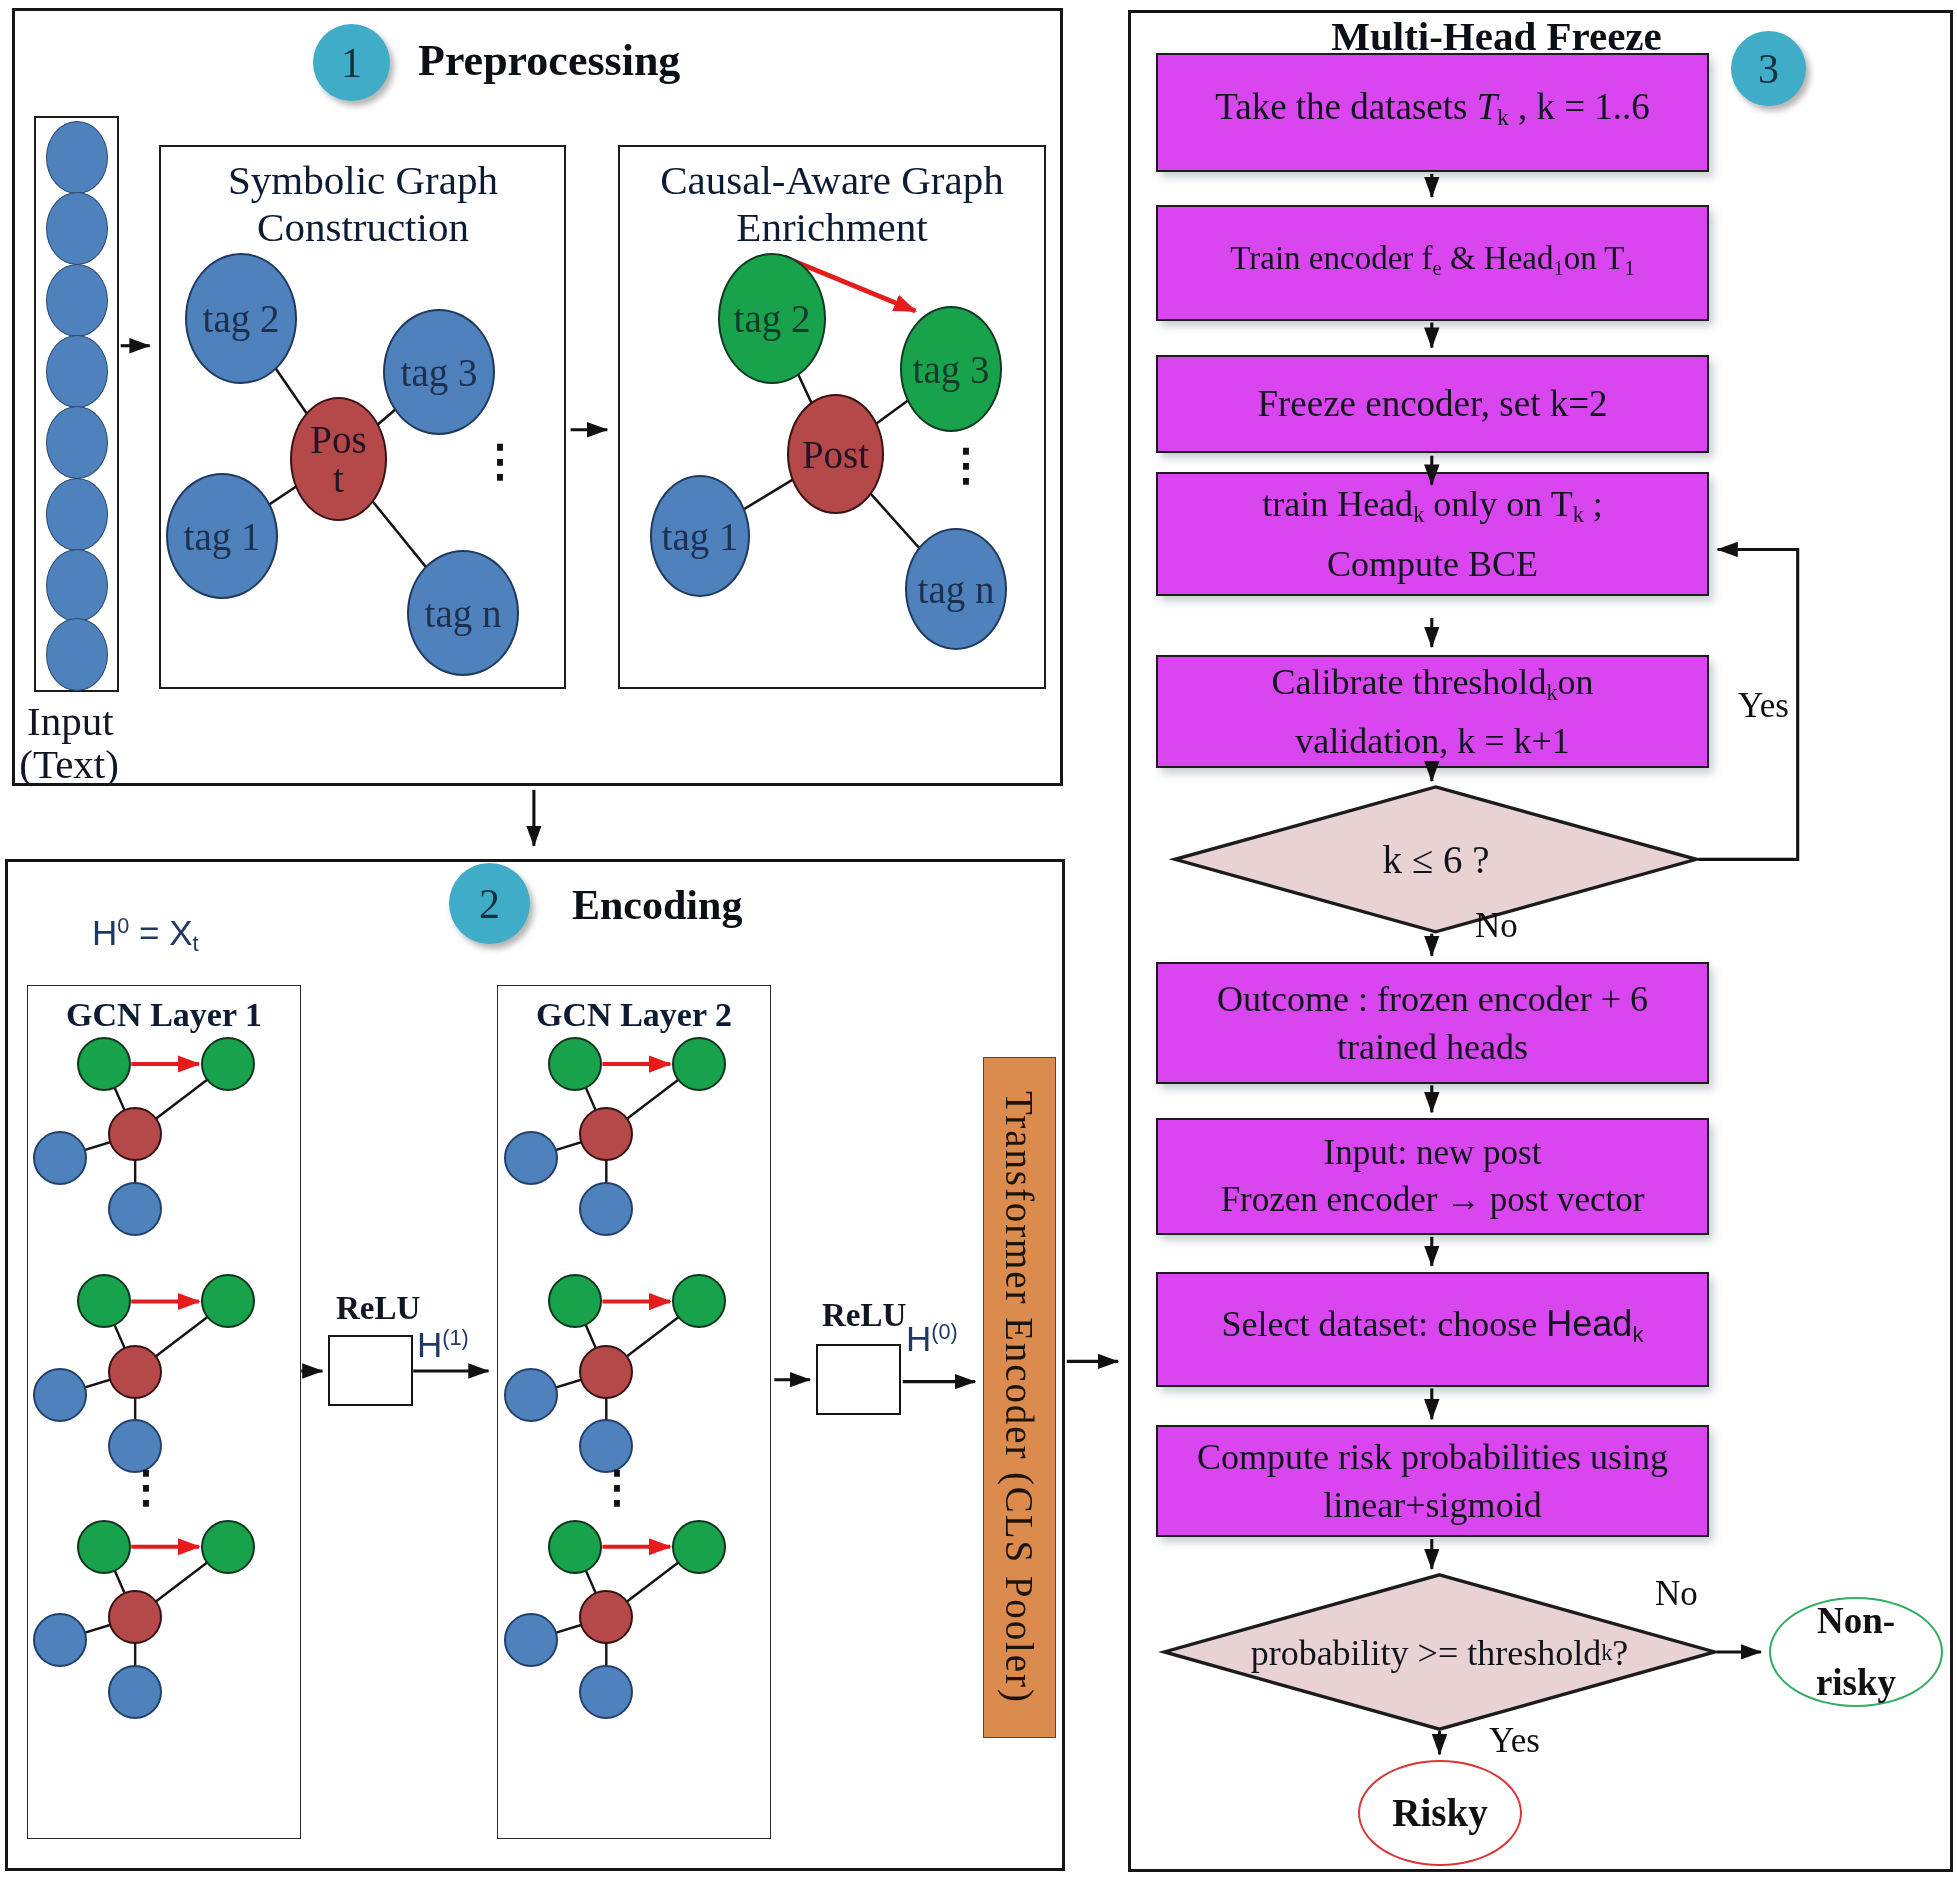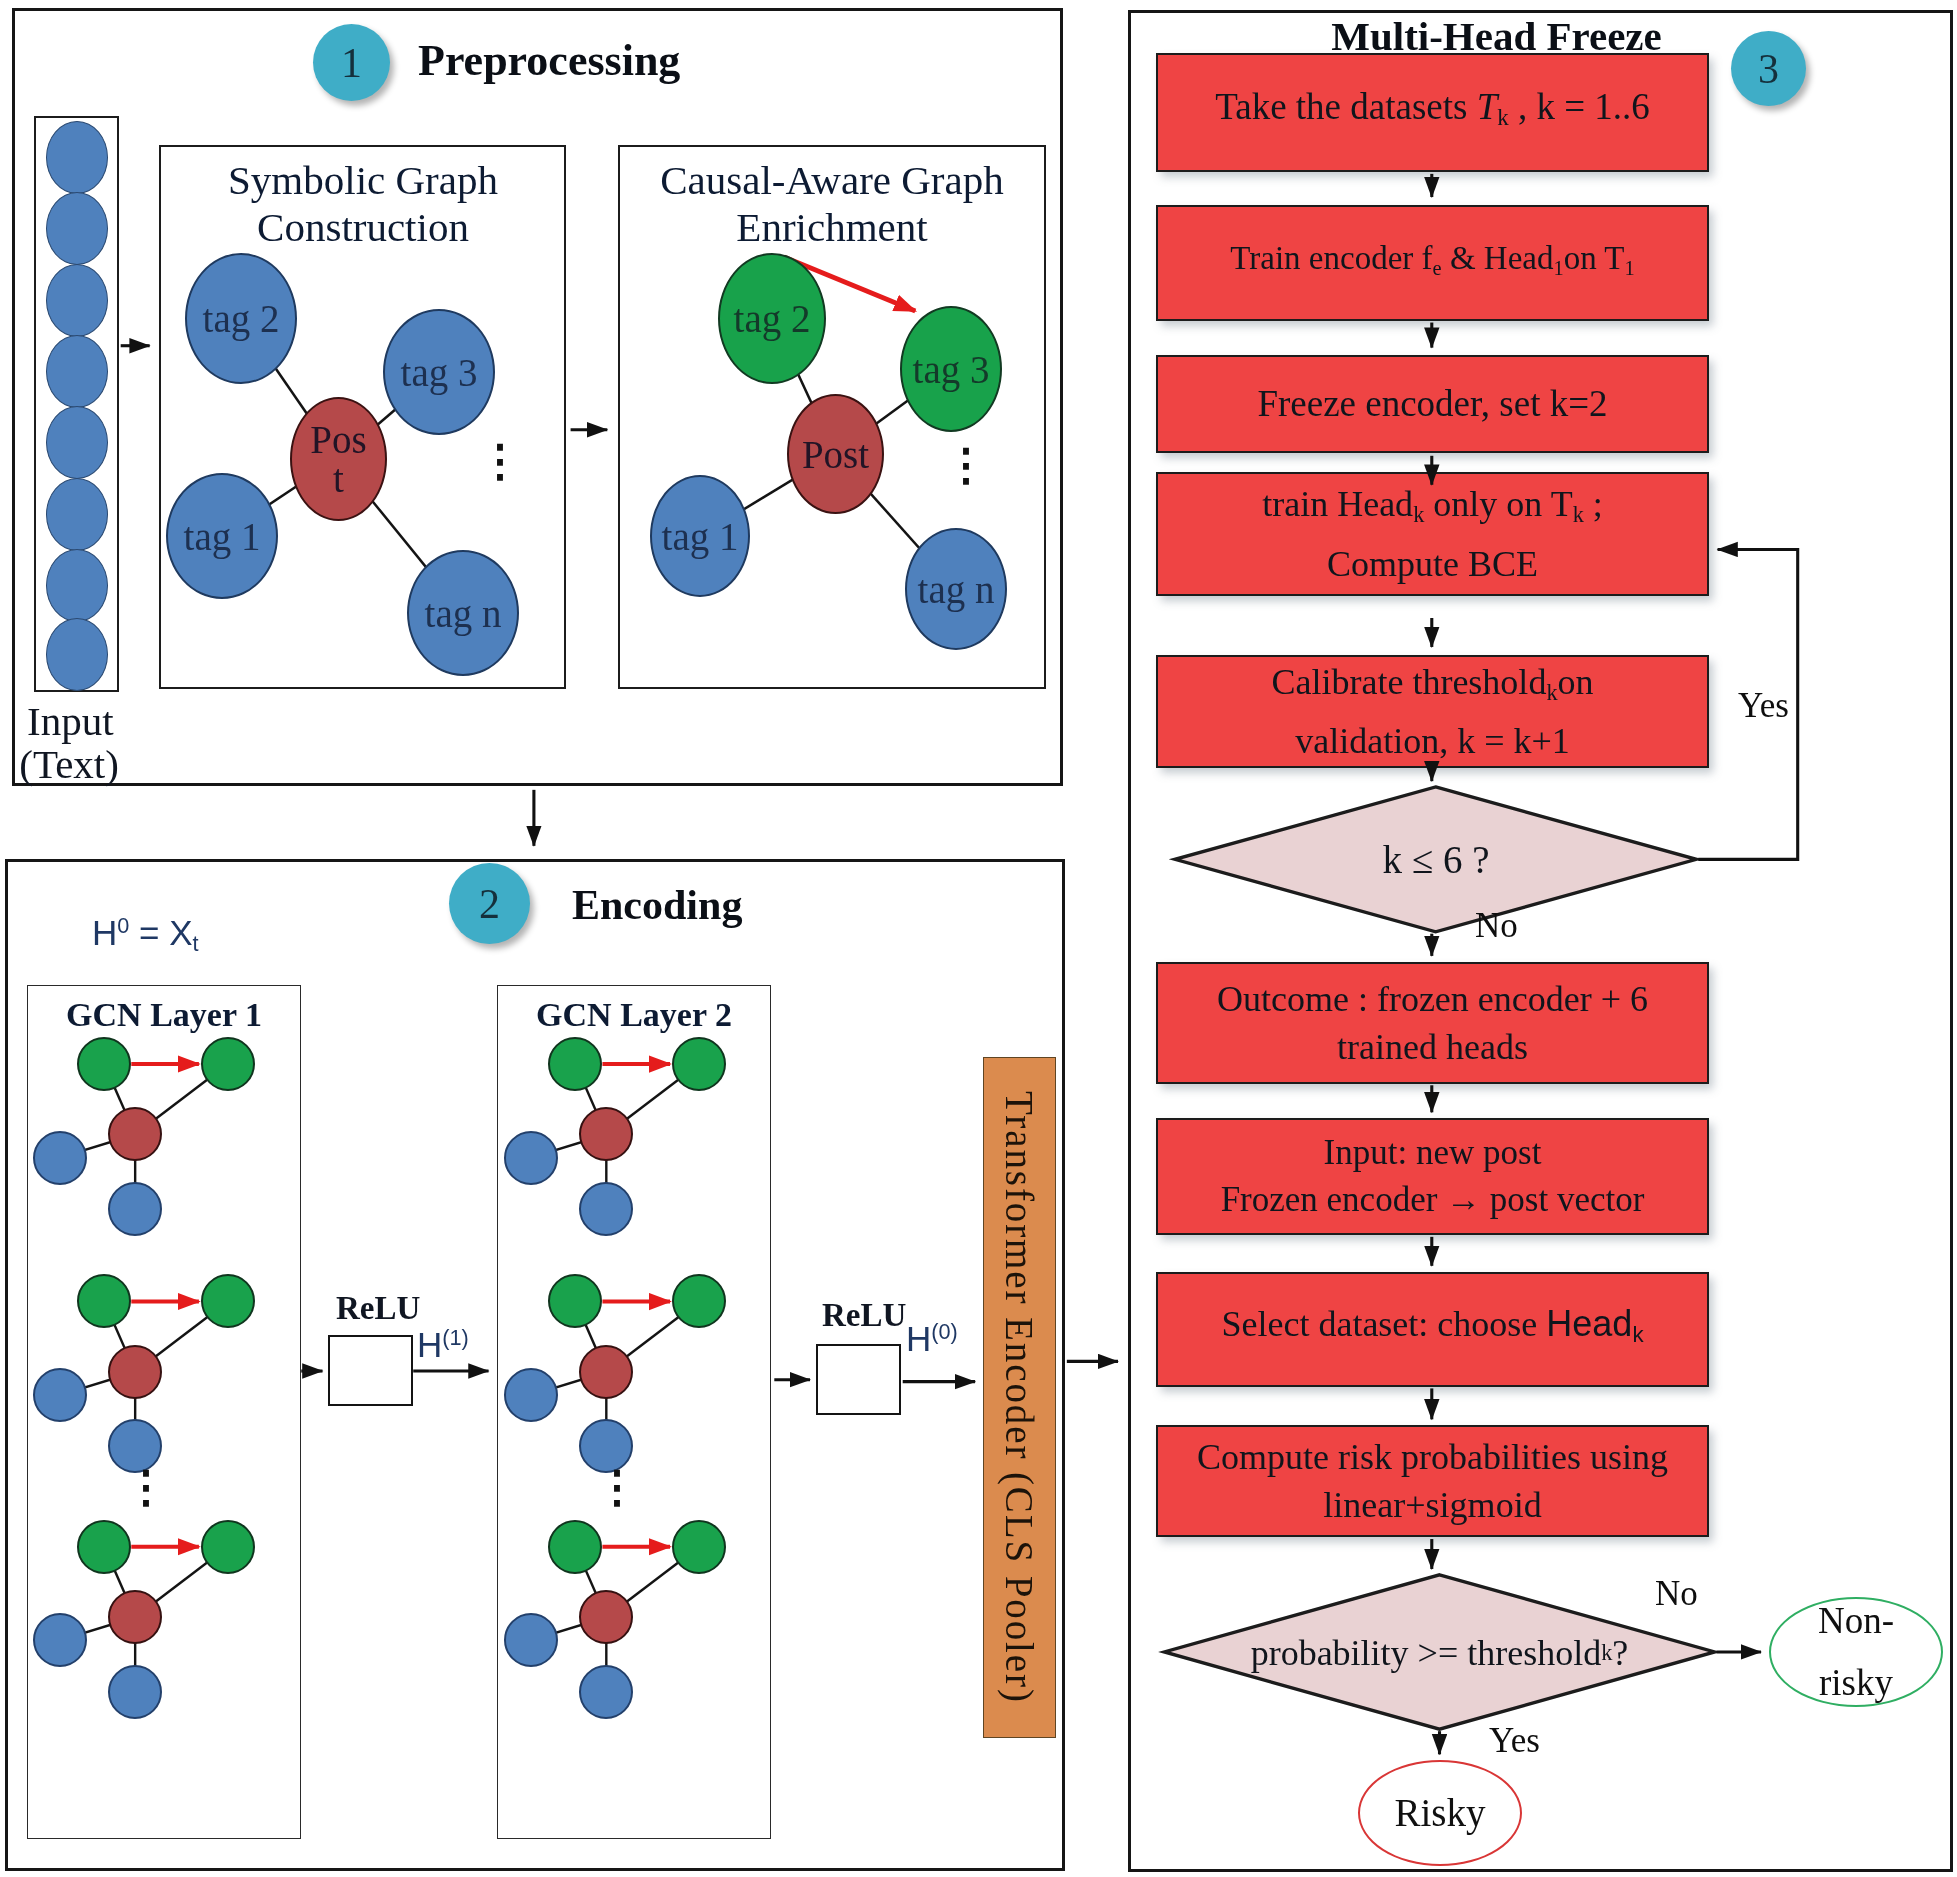--- a/index.html
+++ b/index.html
@@ -29,30 +29,30 @@
   .ng{background:#18a24b;border:2.9px solid #123a22;color:#143a2a;}
   .nr{background:#b5494a;border:2.9px solid #3a1212;color:#221426;}
   .tok{position:absolute;border-radius:50%;background:#4f81bd;border:1.9px solid #2b4a72;z-index:6;}
   .mc{position:absolute;width:54px;height:54px;border-radius:50%;box-sizing:border-box;z-index:6;}
   .mg{background:#19a24c;border:2.9px solid #10351e;}
   .mrd{background:#b5494a;border:2.9px solid #351111;}
   .mb{background:#4f81bd;border:2.9px solid #23406b;}
   .dots{position:absolute;font-size:44px;font-weight:bold;color:#111;z-index:7;line-height:.9;}
   .boxtitle{position:absolute;color:#0d1b33;z-index:7;text-align:center;white-space:nowrap;}
   .fbox{
-    position:absolute;left:1156px;width:553px;background:#ef4444;border:2.9px solid #1c1c1c;
+    position:absolute;left:1156px;width:553px;background:#d946ef;border:2.9px solid #1c1c1c;
     box-sizing:border-box;display:flex;flex-direction:column;align-items:center;justify-content:center;
     text-align:center;font-size:36px;color:#10151c;z-index:4;
     box-shadow:4.8px 5.8px 8.7px rgba(90,105,120,.35);line-height:46px;
   }
   .lbl{position:absolute;font-size:35px;color:#0e0e0e;z-index:7;white-space:nowrap;}
   .oval{
     position:absolute;border-radius:50%;background:#fff;box-sizing:border-box;z-index:6;
     display:flex;flex-direction:column;align-items:center;justify-content:center;
-    font-weight:normal;font-size:39px;color:#101010;text-align:center;line-height:42px;gap:20px;
+    font-weight:bold;font-size:39px;color:#101010;text-align:center;line-height:42px;gap:20px;
   }
   .sub{font-size:.62em;vertical-align:-.28em;}
   .sup{font-size:.62em;vertical-align:.55em;}
   .sans{font-family:"Liberation Sans","DejaVu Sans",sans-serif;}
   .navy{color:#1f3864;}
   .dtext{position:absolute;z-index:7;text-align:center;color:#10151c;}
   .relu{position:absolute;border:2.9px solid #141414;background:#fff;box-sizing:border-box;z-index:6;}
   .orange{
     position:absolute;background:#db8b4e;border:1.9px solid #5f4523;box-sizing:border-box;z-index:6;
     display:flex;align-items:center;justify-content:center;

